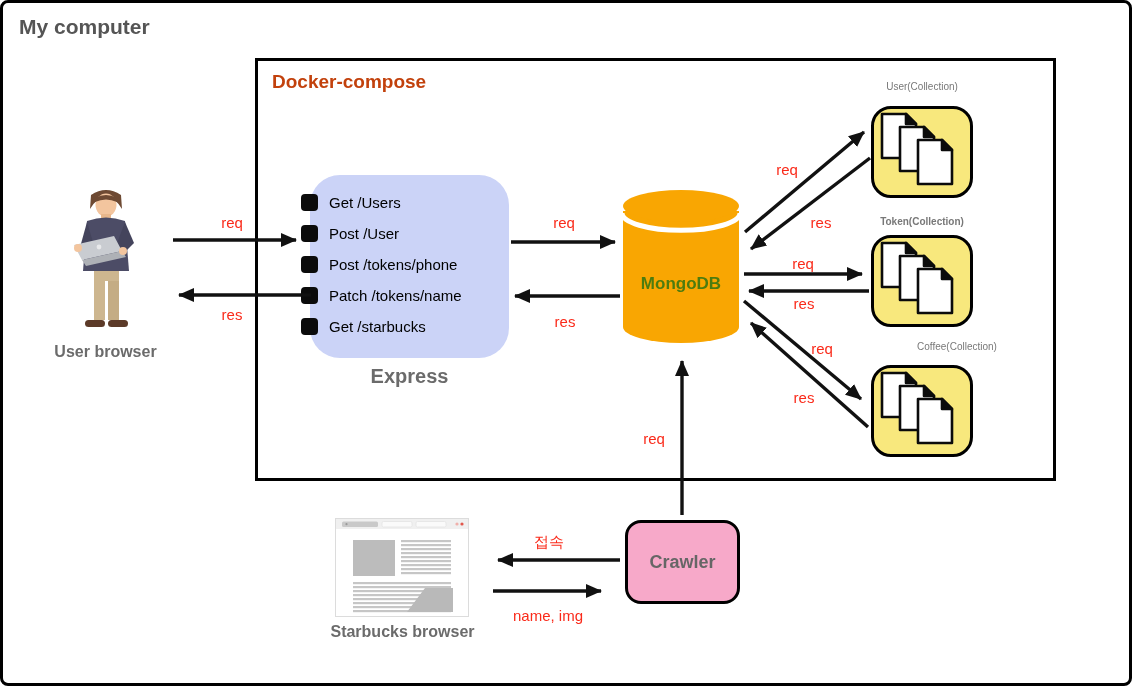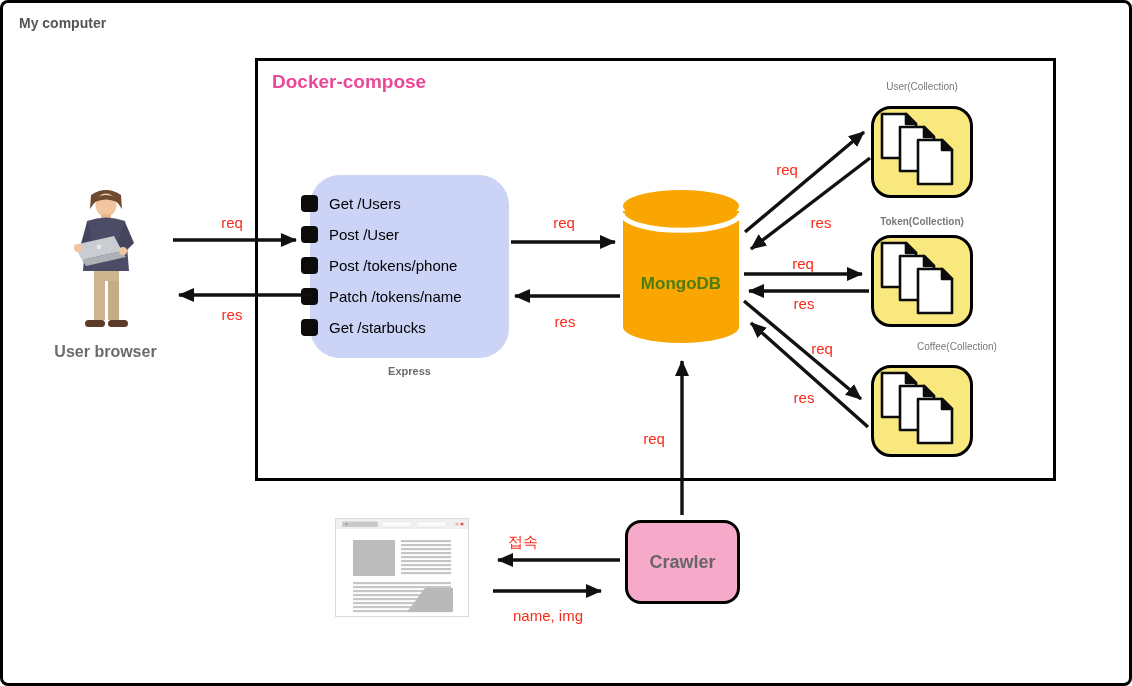--- a/index.html
+++ b/index.html
@@ -2,30 +2,30 @@
 <html><head>
 <meta charset="utf-8">
 <style>
   html,body { margin:0; padding:0; background:#fff; }
   * { box-sizing:border-box; }
   .canvas {
     position:relative; width:1132px; height:686px;
     background:#fff; border:3px solid #000; border-radius:8px;
     font-family:"Liberation Sans", sans-serif; overflow:hidden;
   }
-  .h-main { position:absolute; left:16px; top:12px; font-size:14px; font-weight:bold; color:#555; }
+  .h-main { position:absolute; left:16px; top:12px; font-size:21px; font-weight:bold; color:#555; }
   .docker-box { position:absolute; left:252px; top:55px; width:801px; height:423px; border:3px solid #000; background:transparent; }
-  .h-docker { position:absolute; left:14px; top:10px; font-size:19px; font-weight:bold; color:#ec4899; }
+  .h-docker { position:absolute; left:14px; top:10px; font-size:19px; font-weight:bold; color:#c2410c; }
 
   .express-box { position:absolute; left:307px; top:172px; width:199px; height:183px; background:#cbd3f7; border-radius:30px; z-index:1; }
   .routes { position:absolute; left:298px; top:191px; z-index:2; }
-  .route-row { display:flex; align-items:center; height:18px; margin-bottom:13px; }
+  .route-row { display:flex; height:18px; margin-bottom:13px; }
   .bullet { width:17px; height:17px; background:#0b0b0b; border-radius:4px; flex:0 0 auto; }
   .route-text { margin-left:11px; font-size:15px; color:#000; white-space:nowrap; }
-  .express-label { position:absolute; left:307px; top:362px; width:199px; text-align:center; font-size:11px; font-weight:bold; color:#6b6b6b; }
+  .express-label { position:absolute; left:307px; top:362px; width:199px; text-align:center; font-size:20px; font-weight:bold; color:#6b6b6b; }
 
   .mongo-svg { position:absolute; left:616px; top:186px; z-index:1; }
   .mongo-label { position:absolute; left:616px; top:271px; width:124px; text-align:center; font-size:17px; font-weight:bold; color:#4d7c0f; z-index:2; }
 
   .coll-label { position:absolute; left:919px; transform:translateX(-50%); font-size:10px; color:#787878; white-space:nowrap; z-index:2; }
   .coll-box { position:absolute; left:868px; width:102px; height:92px; background:#f8e87d; border:3px solid #000; border-radius:20px; z-index:1; }
 
   .crawler-box { position:absolute; left:622px; top:517px; width:115px; height:84px; background:#f7a9c9; border:3px solid #000; border-radius:16px;
                  display:flex; align-items:center; justify-content:center; z-index:1; }
   .crawler-label { font-size:18px; font-weight:bold; color:#666; }
@@ -197,20 +197,21 @@
         <rect x="18" y="72" width="98" height="2.2"></rect>
           <rect x="18" y="76" width="98" height="2.2"></rect>
         <rect x="18" y="80" width="98" height="2.2"></rect>
           <rect x="18" y="84" width="98" height="2.2"></rect>
         <rect x="18" y="88" width="98" height="2.2"></rect>
           <rect x="18" y="92" width="98" height="2.2"></rect>
       </g>
       <path d="M72 94 L90 70 L118 70 L118 94 Z" fill="#b9b9b9"></path>
     </g>
   </svg>
+  <div class="sbrowser-label">Starbucks browser</div>
 
   <svg class="arrows-svg" width="1132" height="686" viewBox="0 0 1132 686">
     <defs>
       <marker id="ah" markerUnits="userSpaceOnUse" markerWidth="17" markerHeight="15" refX="15" refY="7" orient="auto">
         <path d="M0 0 L16 7 L0 14 Z" fill="#111"></path>
       </marker>
     </defs>
     <g stroke="#111" stroke-width="3.4">
       <line x1="170" y1="237" x2="293" y2="237" marker-end="url(#ah)"></line>
       <line x1="308" y1="292" x2="176" y2="292" marker-end="url(#ah)"></line>
@@ -232,16 +233,16 @@
   <div class="alabel" style="left:229px; top:303px;">res</div>
   <div class="alabel" style="left:561px; top:211px;">req</div>
   <div class="alabel" style="left:562px; top:310px;">res</div>
   <div class="alabel" style="left:784px; top:158px;">req</div>
   <div class="alabel" style="left:818px; top:211px;">res</div>
   <div class="alabel" style="left:800px; top:252px;">req</div>
   <div class="alabel" style="left:801px; top:292px;">res</div>
   <div class="alabel" style="left:819px; top:337px;">req</div>
   <div class="alabel" style="left:801px; top:386px;">res</div>
   <div class="alabel" style="left:651px; top:427px;">req</div>
-  <div class="alabel" style="left:520px; top:530px;">접속</div>
+  <div class="alabel" style="left:546px; top:530px;">접속</div>
   <div class="alabel" style="left:545px; top:604px;">name, img</div>
 
 </div>
 
 </body></html>

